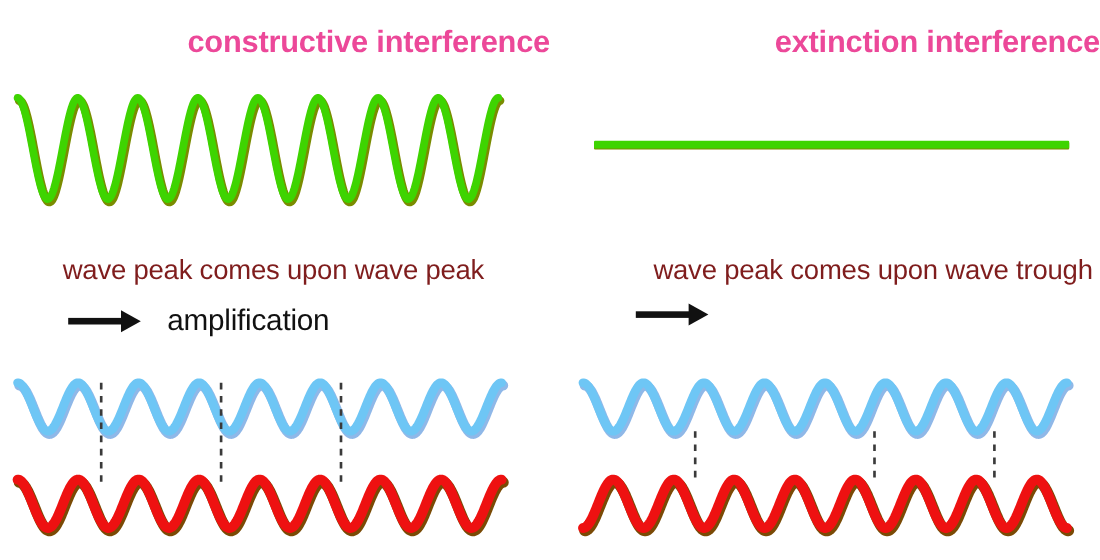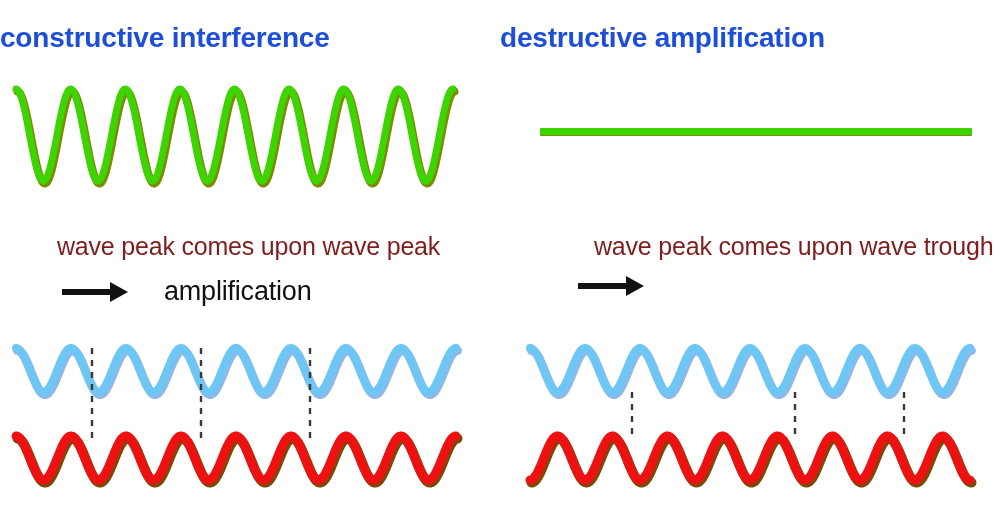--- a/index.html
+++ b/index.html
@@ -22,46 +22,46 @@
     height: 509px;
   }
   #panel-left  { left: 0; }
   #panel-right { left: 500px; }
 
   .panel-title {
     position: absolute;
     top: 22px;
     left: 0;
     width: 500px;
-    text-align: left;
+    text-align: right;
     font-size: 28px;
     font-weight: bold;
     letter-spacing: -0.2px;
-    color: #1d4ed8;
+    color: #ec4899;
     white-space: nowrap;
   }
 
   .wave-slot {
     position: absolute;
     overflow: visible;
   }
   .wave-slot svg { display: block; overflow: visible; }
 
   .caption {
     position: absolute;
     font-size: 25px;
     color: #7f1d1d;
     white-space: nowrap;
     letter-spacing: -0.2px;
   }
   .result-row {
     position: absolute;
     display: flex;
     align-items: center;
-    gap: 36px;
+    gap: 24px;
     font-size: 27px;
     color: #111111;
     white-space: nowrap;
     letter-spacing: -0.2px;
     justify-content: space-between;
   }
   .arrow-icon {
     display: inline-block;
     width: 66px;
     height: 20px;
@@ -112,21 +112,21 @@
   }
 </style>
 </head>
 <body>
 
 <div class="panel" id="panel-left">
   <div class="panel-title">constructive interference</div>
 </div>
 
 <div class="panel" id="panel-right">
-  <div class="panel-title">destructive amplification</div>
+  <div class="panel-title">extinction interference</div>
 </div>
 
 <div class="wave-slot" id="green-wave-left">
   <svg width="445" height="115" viewBox="0 0 445 115" aria-hidden="true">
     <path id="p-green-l-sh" fill="none" stroke="#7a8c00" stroke-width="8" stroke-linecap="round" d="M0.00 13.50 L0.49 13.57 L0.97 13.79 L1.46 14.14 L1.94 14.64 L2.43 15.28 L2.91 16.06 L3.40 16.97 L3.88 18.02 L4.37 19.19 L4.86 20.49 L5.34 21.91 L5.83 23.45 L6.31 25.10 L6.80 26.86 L7.28 28.72 L7.77 30.68 L8.25 32.72 L8.74 34.85 L9.23 37.06 L9.71 39.33 L10.20 41.67 L10.68 44.07 L11.17 46.51 L11.65 49.00 L12.14 51.51 L12.62 54.05 L13.11 56.61 L13.60 59.18 L14.08 61.75 L14.57 64.31 L15.05 66.85 L15.54 69.38 L16.02 71.87 L16.51 74.32 L16.99 76.73 L17.48 79.09 L17.97 81.38 L18.45 83.60 L18.94 85.75 L19.42 87.82 L19.91 89.80 L20.39 91.68 L20.88 93.47 L21.36 95.15 L21.85 96.71 L22.34 98.17 L22.82 99.50 L23.31 100.70 L23.79 101.78 L24.28 102.73 L24.76 103.54 L25.25 104.21 L25.73 104.74 L26.22 105.14 L26.71 105.39 L27.19 105.50 L27.68 105.46 L28.16 105.28 L28.65 104.96 L29.13 104.49 L29.62 103.89 L30.10 103.15 L30.59 102.27 L31.08 101.26 L31.56 100.12 L32.05 98.85 L32.53 97.46 L33.02 95.95 L33.50 94.32 L33.99 92.59 L34.47 90.75 L34.96 88.82 L35.45 86.80 L35.93 84.69 L36.42 82.50 L36.90 80.24 L37.39 77.92 L37.87 75.53 L38.36 73.10 L38.84 70.63 L39.33 68.12 L39.82 65.58 L40.30 63.03 L40.79 60.46 L41.27 57.89 L41.76 55.33 L42.24 52.78 L42.73 50.25 L43.21 47.75 L43.70 45.29 L44.19 42.87 L44.67 40.50 L45.16 38.19 L45.64 35.95 L46.13 33.78 L46.61 31.69 L47.10 29.69 L47.58 27.78 L48.07 25.97 L48.56 24.26 L49.04 22.67 L49.53 21.19 L50.01 19.82 L50.50 18.59 L50.98 17.48 L51.47 16.50 L51.95 15.65 L52.44 14.95 L52.93 14.38 L53.41 13.95 L53.90 13.66 L54.38 13.52 L54.87 13.52 L55.35 13.66 L55.84 13.95 L56.32 14.38 L56.81 14.95 L57.30 15.65 L57.78 16.50 L58.27 17.48 L58.75 18.59 L59.24 19.82 L59.72 21.19 L60.21 22.67 L60.69 24.26 L61.18 25.97 L61.67 27.78 L62.15 29.69 L62.64 31.69 L63.12 33.78 L63.61 35.95 L64.09 38.19 L64.58 40.50 L65.06 42.87 L65.55 45.29 L66.04 47.75 L66.52 50.25 L67.01 52.78 L67.49 55.33 L67.98 57.89 L68.46 60.46 L68.95 63.03 L69.43 65.58 L69.92 68.12 L70.41 70.63 L70.89 73.10 L71.38 75.53 L71.86 77.92 L72.35 80.24 L72.83 82.50 L73.32 84.69 L73.80 86.80 L74.29 88.82 L74.78 90.75 L75.26 92.59 L75.75 94.32 L76.23 95.95 L76.72 97.46 L77.20 98.85 L77.69 100.12 L78.17 101.26 L78.66 102.27 L79.15 103.15 L79.63 103.89 L80.12 104.49 L80.60 104.96 L81.09 105.28 L81.57 105.46 L82.06 105.50 L82.54 105.39 L83.03 105.14 L83.52 104.74 L84.00 104.21 L84.49 103.54 L84.97 102.73 L85.46 101.78 L85.94 100.70 L86.43 99.50 L86.91 98.17 L87.40 96.71 L87.89 95.15 L88.37 93.47 L88.86 91.68 L89.34 89.80 L89.83 87.82 L90.31 85.75 L90.80 83.60 L91.28 81.38 L91.77 79.09 L92.26 76.73 L92.74 74.32 L93.23 71.87 L93.71 69.38 L94.20 66.85 L94.68 64.31 L95.17 61.75 L95.65 59.18 L96.14 56.61 L96.63 54.05 L97.11 51.51 L97.60 49.00 L98.08 46.51 L98.57 44.07 L99.05 41.67 L99.54 39.33 L100.02 37.06 L100.51 34.85 L101.00 32.72 L101.48 30.68 L101.97 28.72 L102.45 26.86 L102.94 25.10 L103.42 23.45 L103.91 21.91 L104.39 20.49 L104.88 19.19 L105.37 18.02 L105.85 16.97 L106.34 16.06 L106.82 15.28 L107.31 14.64 L107.79 14.14 L108.28 13.79 L108.76 13.57 L109.25 13.50 L109.74 13.57 L110.22 13.79 L110.71 14.14 L111.19 14.64 L111.68 15.28 L112.16 16.06 L112.65 16.97 L113.13 18.02 L113.62 19.19 L114.11 20.49 L114.59 21.91 L115.08 23.45 L115.56 25.10 L116.05 26.86 L116.53 28.72 L117.02 30.68 L117.50 32.72 L117.99 34.85 L118.48 37.06 L118.96 39.33 L119.45 41.67 L119.93 44.07 L120.42 46.51 L120.90 49.00 L121.39 51.51 L121.87 54.05 L122.36 56.61 L122.85 59.18 L123.33 61.75 L123.82 64.31 L124.30 66.85 L124.79 69.38 L125.27 71.87 L125.76 74.32 L126.24 76.73 L126.73 79.09 L127.22 81.38 L127.70 83.60 L128.19 85.75 L128.67 87.82 L129.16 89.80 L129.64 91.68 L130.13 93.47 L130.61 95.15 L131.10 96.71 L131.59 98.17 L132.07 99.50 L132.56 100.70 L133.04 101.78 L133.53 102.73 L134.01 103.54 L134.50 104.21 L134.98 104.74 L135.47 105.14 L135.96 105.39 L136.44 105.50 L136.93 105.46 L137.41 105.28 L137.90 104.96 L138.38 104.49 L138.87 103.89 L139.35 103.15 L139.84 102.27 L140.33 101.26 L140.81 100.12 L141.30 98.85 L141.78 97.46 L142.27 95.95 L142.75 94.32 L143.24 92.59 L143.72 90.75 L144.21 88.82 L144.70 86.80 L145.18 84.69 L145.67 82.50 L146.15 80.24 L146.64 77.92 L147.12 75.53 L147.61 73.10 L148.09 70.63 L148.58 68.12 L149.07 65.58 L149.55 63.03 L150.04 60.46 L150.52 57.89 L151.01 55.33 L151.49 52.78 L151.98 50.25 L152.46 47.75 L152.95 45.29 L153.44 42.87 L153.92 40.50 L154.41 38.19 L154.89 35.95 L155.38 33.78 L155.86 31.69 L156.35 29.69 L156.83 27.78 L157.32 25.97 L157.81 24.26 L158.29 22.67 L158.78 21.19 L159.26 19.82 L159.75 18.59 L160.23 17.48 L160.72 16.50 L161.20 15.65 L161.69 14.95 L162.18 14.38 L162.66 13.95 L163.15 13.66 L163.63 13.52 L164.12 13.52 L164.60 13.66 L165.09 13.95 L165.57 14.38 L166.06 14.95 L166.55 15.65 L167.03 16.50 L167.52 17.48 L168.00 18.59 L168.49 19.82 L168.97 21.19 L169.46 22.67 L169.94 24.26 L170.43 25.97 L170.92 27.78 L171.40 29.69 L171.89 31.69 L172.37 33.78 L172.86 35.95 L173.34 38.19 L173.83 40.50 L174.31 42.87 L174.80 45.29 L175.29 47.75 L175.77 50.25 L176.26 52.78 L176.74 55.33 L177.23 57.89 L177.71 60.46 L178.20 63.03 L178.68 65.58 L179.17 68.12 L179.66 70.63 L180.14 73.10 L180.63 75.53 L181.11 77.92 L181.60 80.24 L182.08 82.50 L182.57 84.69 L183.05 86.80 L183.54 88.82 L184.03 90.75 L184.51 92.59 L185.00 94.32 L185.48 95.95 L185.97 97.46 L186.45 98.85 L186.94 100.12 L187.42 101.26 L187.91 102.27 L188.40 103.15 L188.88 103.89 L189.37 104.49 L189.85 104.96 L190.34 105.28 L190.82 105.46 L191.31 105.50 L191.79 105.39 L192.28 105.14 L192.77 104.74 L193.25 104.21 L193.74 103.54 L194.22 102.73 L194.71 101.78 L195.19 100.70 L195.68 99.50 L196.16 98.17 L196.65 96.71 L197.14 95.15 L197.62 93.47 L198.11 91.68 L198.59 89.80 L199.08 87.82 L199.56 85.75 L200.05 83.60 L200.53 81.38 L201.02 79.09 L201.51 76.73 L201.99 74.32 L202.48 71.87 L202.96 69.38 L203.45 66.85 L203.93 64.31 L204.42 61.75 L204.90 59.18 L205.39 56.61 L205.88 54.05 L206.36 51.51 L206.85 49.00 L207.33 46.51 L207.82 44.07 L208.30 41.67 L208.79 39.33 L209.27 37.06 L209.76 34.85 L210.25 32.72 L210.73 30.68 L211.22 28.72 L211.70 26.86 L212.19 25.10 L212.67 23.45 L213.16 21.91 L213.64 20.49 L214.13 19.19 L214.62 18.02 L215.10 16.97 L215.59 16.06 L216.07 15.28 L216.56 14.64 L217.04 14.14 L217.53 13.79 L218.01 13.57 L218.50 13.50 L218.99 13.57 L219.47 13.79 L219.96 14.14 L220.44 14.64 L220.93 15.28 L221.41 16.06 L221.90 16.97 L222.38 18.02 L222.87 19.19 L223.36 20.49 L223.84 21.91 L224.33 23.45 L224.81 25.10 L225.30 26.86 L225.78 28.72 L226.27 30.68 L226.75 32.72 L227.24 34.85 L227.73 37.06 L228.21 39.33 L228.70 41.67 L229.18 44.07 L229.67 46.51 L230.15 49.00 L230.64 51.51 L231.12 54.05 L231.61 56.61 L232.10 59.18 L232.58 61.75 L233.07 64.31 L233.55 66.85 L234.04 69.38 L234.52 71.87 L235.01 74.32 L235.49 76.73 L235.98 79.09 L236.47 81.38 L236.95 83.60 L237.44 85.75 L237.92 87.82 L238.41 89.80 L238.89 91.68 L239.38 93.47 L239.86 95.15 L240.35 96.71 L240.84 98.17 L241.32 99.50 L241.81 100.70 L242.29 101.78 L242.78 102.73 L243.26 103.54 L243.75 104.21 L244.23 104.74 L244.72 105.14 L245.21 105.39 L245.69 105.50 L246.18 105.46 L246.66 105.28 L247.15 104.96 L247.63 104.49 L248.12 103.89 L248.60 103.15 L249.09 102.27 L249.58 101.26 L250.06 100.12 L250.55 98.85 L251.03 97.46 L251.52 95.95 L252.00 94.32 L252.49 92.59 L252.97 90.75 L253.46 88.82 L253.95 86.80 L254.43 84.69 L254.92 82.50 L255.40 80.24 L255.89 77.92 L256.37 75.53 L256.86 73.10 L257.34 70.63 L257.83 68.12 L258.32 65.58 L258.80 63.03 L259.29 60.46 L259.77 57.89 L260.26 55.33 L260.74 52.78 L261.23 50.25 L261.71 47.75 L262.20 45.29 L262.69 42.87 L263.17 40.50 L263.66 38.19 L264.14 35.95 L264.63 33.78 L265.11 31.69 L265.60 29.69 L266.08 27.78 L266.57 25.97 L267.06 24.26 L267.54 22.67 L268.03 21.19 L268.51 19.82 L269.00 18.59 L269.48 17.48 L269.97 16.50 L270.45 15.65 L270.94 14.95 L271.43 14.38 L271.91 13.95 L272.40 13.66 L272.88 13.52 L273.37 13.52 L273.85 13.66 L274.34 13.95 L274.82 14.38 L275.31 14.95 L275.80 15.65 L276.28 16.50 L276.77 17.48 L277.25 18.59 L277.74 19.82 L278.22 21.19 L278.71 22.67 L279.19 24.26 L279.68 25.97 L280.17 27.78 L280.65 29.69 L281.14 31.69 L281.62 33.78 L282.11 35.95 L282.59 38.19 L283.08 40.50 L283.56 42.87 L284.05 45.29 L284.54 47.75 L285.02 50.25 L285.51 52.78 L285.99 55.33 L286.48 57.89 L286.96 60.46 L287.45 63.03 L287.93 65.58 L288.42 68.12 L288.91 70.63 L289.39 73.10 L289.88 75.53 L290.36 77.92 L290.85 80.24 L291.33 82.50 L291.82 84.69 L292.30 86.80 L292.79 88.82 L293.28 90.75 L293.76 92.59 L294.25 94.32 L294.73 95.95 L295.22 97.46 L295.70 98.85 L296.19 100.12 L296.67 101.26 L297.16 102.27 L297.65 103.15 L298.13 103.89 L298.62 104.49 L299.10 104.96 L299.59 105.28 L300.07 105.46 L300.56 105.50 L301.04 105.39 L301.53 105.14 L302.02 104.74 L302.50 104.21 L302.99 103.54 L303.47 102.73 L303.96 101.78 L304.44 100.70 L304.93 99.50 L305.41 98.17 L305.90 96.71 L306.39 95.15 L306.87 93.47 L307.36 91.68 L307.84 89.80 L308.33 87.82 L308.81 85.75 L309.30 83.60 L309.78 81.38 L310.27 79.09 L310.76 76.73 L311.24 74.32 L311.73 71.87 L312.21 69.38 L312.70 66.85 L313.18 64.31 L313.67 61.75 L314.15 59.18 L314.64 56.61 L315.13 54.05 L315.61 51.51 L316.10 49.00 L316.58 46.51 L317.07 44.07 L317.55 41.67 L318.04 39.33 L318.52 37.06 L319.01 34.85 L319.50 32.72 L319.98 30.68 L320.47 28.72 L320.95 26.86 L321.44 25.10 L321.92 23.45 L322.41 21.91 L322.89 20.49 L323.38 19.19 L323.87 18.02 L324.35 16.97 L324.84 16.06 L325.32 15.28 L325.81 14.64 L326.29 14.14 L326.78 13.79 L327.26 13.57 L327.75 13.50 L328.24 13.57 L328.72 13.79 L329.21 14.14 L329.69 14.64 L330.18 15.28 L330.66 16.06 L331.15 16.97 L331.63 18.02 L332.12 19.19 L332.61 20.49 L333.09 21.91 L333.58 23.45 L334.06 25.10 L334.55 26.86 L335.03 28.72 L335.52 30.68 L336.00 32.72 L336.49 34.85 L336.98 37.06 L337.46 39.33 L337.95 41.67 L338.43 44.07 L338.92 46.51 L339.40 49.00 L339.89 51.51 L340.37 54.05 L340.86 56.61 L341.35 59.18 L341.83 61.75 L342.32 64.31 L342.80 66.85 L343.29 69.38 L343.77 71.87 L344.26 74.32 L344.74 76.73 L345.23 79.09 L345.72 81.38 L346.20 83.60 L346.69 85.75 L347.17 87.82 L347.66 89.80 L348.14 91.68 L348.63 93.47 L349.11 95.15 L349.60 96.71 L350.09 98.17 L350.57 99.50 L351.06 100.70 L351.54 101.78 L352.03 102.73 L352.51 103.54 L353.00 104.21 L353.48 104.74 L353.97 105.14 L354.46 105.39 L354.94 105.50 L355.43 105.46 L355.91 105.28 L356.40 104.96 L356.88 104.49 L357.37 103.89 L357.85 103.15 L358.34 102.27 L358.83 101.26 L359.31 100.12 L359.80 98.85 L360.28 97.46 L360.77 95.95 L361.25 94.32 L361.74 92.59 L362.22 90.75 L362.71 88.82 L363.20 86.80 L363.68 84.69 L364.17 82.50 L364.65 80.24 L365.14 77.92 L365.62 75.53 L366.11 73.10 L366.59 70.63 L367.08 68.12 L367.57 65.58 L368.05 63.03 L368.54 60.46 L369.02 57.89 L369.51 55.33 L369.99 52.78 L370.48 50.25 L370.96 47.75 L371.45 45.29 L371.94 42.87 L372.42 40.50 L372.91 38.19 L373.39 35.95 L373.88 33.78 L374.36 31.69 L374.85 29.69 L375.33 27.78 L375.82 25.97 L376.31 24.26 L376.79 22.67 L377.28 21.19 L377.76 19.82 L378.25 18.59 L378.73 17.48 L379.22 16.50 L379.70 15.65 L380.19 14.95 L380.68 14.38 L381.16 13.95 L381.65 13.66 L382.13 13.52 L382.62 13.52 L383.10 13.66 L383.59 13.95 L384.07 14.38 L384.56 14.95 L385.05 15.65 L385.53 16.50 L386.02 17.48 L386.50 18.59 L386.99 19.82 L387.47 21.19 L387.96 22.67 L388.44 24.26 L388.93 25.97 L389.42 27.78 L389.90 29.69 L390.39 31.69 L390.87 33.78 L391.36 35.95 L391.84 38.19 L392.33 40.50 L392.81 42.87 L393.30 45.29 L393.79 47.75 L394.27 50.25 L394.76 52.78 L395.24 55.33 L395.73 57.89 L396.21 60.46 L396.70 63.03 L397.18 65.58 L397.67 68.12 L398.16 70.63 L398.64 73.10 L399.13 75.53 L399.61 77.92 L400.10 80.24 L400.58 82.50 L401.07 84.69 L401.55 86.80 L402.04 88.82 L402.53 90.75 L403.01 92.59 L403.50 94.32 L403.98 95.95 L404.47 97.46 L404.95 98.85 L405.44 100.12 L405.92 101.26 L406.41 102.27 L406.90 103.15 L407.38 103.89 L407.87 104.49 L408.35 104.96 L408.84 105.28 L409.32 105.46 L409.81 105.50 L410.29 105.39 L410.78 105.14 L411.27 104.74 L411.75 104.21 L412.24 103.54 L412.72 102.73 L413.21 101.78 L413.69 100.70 L414.18 99.50 L414.66 98.17 L415.15 96.71 L415.64 95.15 L416.12 93.47 L416.61 91.68 L417.09 89.80 L417.58 87.82 L418.06 85.75 L418.55 83.60 L419.03 81.38 L419.52 79.09 L420.01 76.73 L420.49 74.32 L420.98 71.87 L421.46 69.38 L421.95 66.85 L422.43 64.31 L422.92 61.75 L423.40 59.18 L423.89 56.61 L424.38 54.05 L424.86 51.51 L425.35 49.00 L425.83 46.51 L426.32 44.07 L426.80 41.67 L427.29 39.33 L427.77 37.06 L428.26 34.85 L428.75 32.72 L429.23 30.68 L429.72 28.72 L430.20 26.86 L430.69 25.10 L431.17 23.45 L431.66 21.91 L432.14 20.49 L432.63 19.19 L433.12 18.02 L433.60 16.97 L434.09 16.06 L434.57 15.28 L435.06 14.64 L435.54 14.14 L436.03 13.79 L436.51 13.57 L437.00 13.50" transform="translate(1.5,0)"></path>
     <path id="p-green-l" fill="none" stroke="#3ed401" stroke-width="7" stroke-linecap="round" d="M0.00 11.00 L0.49 11.07 L0.97 11.29 L1.46 11.64 L1.94 12.14 L2.43 12.78 L2.91 13.56 L3.40 14.47 L3.88 15.52 L4.37 16.69 L4.86 17.99 L5.34 19.41 L5.83 20.95 L6.31 22.60 L6.80 24.36 L7.28 26.22 L7.77 28.18 L8.25 30.22 L8.74 32.35 L9.23 34.56 L9.71 36.83 L10.20 39.17 L10.68 41.57 L11.17 44.01 L11.65 46.50 L12.14 49.01 L12.62 51.55 L13.11 54.11 L13.60 56.68 L14.08 59.25 L14.57 61.81 L15.05 64.35 L15.54 66.88 L16.02 69.37 L16.51 71.82 L16.99 74.23 L17.48 76.59 L17.97 78.88 L18.45 81.10 L18.94 83.25 L19.42 85.32 L19.91 87.30 L20.39 89.18 L20.88 90.97 L21.36 92.65 L21.85 94.21 L22.34 95.67 L22.82 97.00 L23.31 98.20 L23.79 99.28 L24.28 100.23 L24.76 101.04 L25.25 101.71 L25.73 102.24 L26.22 102.64 L26.71 102.89 L27.19 103.00 L27.68 102.96 L28.16 102.78 L28.65 102.46 L29.13 101.99 L29.62 101.39 L30.10 100.65 L30.59 99.77 L31.08 98.76 L31.56 97.62 L32.05 96.35 L32.53 94.96 L33.02 93.45 L33.50 91.82 L33.99 90.09 L34.47 88.25 L34.96 86.32 L35.45 84.30 L35.93 82.19 L36.42 80.00 L36.90 77.74 L37.39 75.42 L37.87 73.03 L38.36 70.60 L38.84 68.13 L39.33 65.62 L39.82 63.08 L40.30 60.53 L40.79 57.96 L41.27 55.39 L41.76 52.83 L42.24 50.28 L42.73 47.75 L43.21 45.25 L43.70 42.79 L44.19 40.37 L44.67 38.00 L45.16 35.69 L45.64 33.45 L46.13 31.28 L46.61 29.19 L47.10 27.19 L47.58 25.28 L48.07 23.47 L48.56 21.76 L49.04 20.17 L49.53 18.69 L50.01 17.32 L50.50 16.09 L50.98 14.98 L51.47 14.00 L51.95 13.15 L52.44 12.45 L52.93 11.88 L53.41 11.45 L53.90 11.16 L54.38 11.02 L54.87 11.02 L55.35 11.16 L55.84 11.45 L56.32 11.88 L56.81 12.45 L57.30 13.15 L57.78 14.00 L58.27 14.98 L58.75 16.09 L59.24 17.32 L59.72 18.69 L60.21 20.17 L60.69 21.76 L61.18 23.47 L61.67 25.28 L62.15 27.19 L62.64 29.19 L63.12 31.28 L63.61 33.45 L64.09 35.69 L64.58 38.00 L65.06 40.37 L65.55 42.79 L66.04 45.25 L66.52 47.75 L67.01 50.28 L67.49 52.83 L67.98 55.39 L68.46 57.96 L68.95 60.53 L69.43 63.08 L69.92 65.62 L70.41 68.13 L70.89 70.60 L71.38 73.03 L71.86 75.42 L72.35 77.74 L72.83 80.00 L73.32 82.19 L73.80 84.30 L74.29 86.32 L74.78 88.25 L75.26 90.09 L75.75 91.82 L76.23 93.45 L76.72 94.96 L77.20 96.35 L77.69 97.62 L78.17 98.76 L78.66 99.77 L79.15 100.65 L79.63 101.39 L80.12 101.99 L80.60 102.46 L81.09 102.78 L81.57 102.96 L82.06 103.00 L82.54 102.89 L83.03 102.64 L83.52 102.24 L84.00 101.71 L84.49 101.04 L84.97 100.23 L85.46 99.28 L85.94 98.20 L86.43 97.00 L86.91 95.67 L87.40 94.21 L87.89 92.65 L88.37 90.97 L88.86 89.18 L89.34 87.30 L89.83 85.32 L90.31 83.25 L90.80 81.10 L91.28 78.88 L91.77 76.59 L92.26 74.23 L92.74 71.82 L93.23 69.37 L93.71 66.88 L94.20 64.35 L94.68 61.81 L95.17 59.25 L95.65 56.68 L96.14 54.11 L96.63 51.55 L97.11 49.01 L97.60 46.50 L98.08 44.01 L98.57 41.57 L99.05 39.17 L99.54 36.83 L100.02 34.56 L100.51 32.35 L101.00 30.22 L101.48 28.18 L101.97 26.22 L102.45 24.36 L102.94 22.60 L103.42 20.95 L103.91 19.41 L104.39 17.99 L104.88 16.69 L105.37 15.52 L105.85 14.47 L106.34 13.56 L106.82 12.78 L107.31 12.14 L107.79 11.64 L108.28 11.29 L108.76 11.07 L109.25 11.00 L109.74 11.07 L110.22 11.29 L110.71 11.64 L111.19 12.14 L111.68 12.78 L112.16 13.56 L112.65 14.47 L113.13 15.52 L113.62 16.69 L114.11 17.99 L114.59 19.41 L115.08 20.95 L115.56 22.60 L116.05 24.36 L116.53 26.22 L117.02 28.18 L117.50 30.22 L117.99 32.35 L118.48 34.56 L118.96 36.83 L119.45 39.17 L119.93 41.57 L120.42 44.01 L120.90 46.50 L121.39 49.01 L121.87 51.55 L122.36 54.11 L122.85 56.68 L123.33 59.25 L123.82 61.81 L124.30 64.35 L124.79 66.88 L125.27 69.37 L125.76 71.82 L126.24 74.23 L126.73 76.59 L127.22 78.88 L127.70 81.10 L128.19 83.25 L128.67 85.32 L129.16 87.30 L129.64 89.18 L130.13 90.97 L130.61 92.65 L131.10 94.21 L131.59 95.67 L132.07 97.00 L132.56 98.20 L133.04 99.28 L133.53 100.23 L134.01 101.04 L134.50 101.71 L134.98 102.24 L135.47 102.64 L135.96 102.89 L136.44 103.00 L136.93 102.96 L137.41 102.78 L137.90 102.46 L138.38 101.99 L138.87 101.39 L139.35 100.65 L139.84 99.77 L140.33 98.76 L140.81 97.62 L141.30 96.35 L141.78 94.96 L142.27 93.45 L142.75 91.82 L143.24 90.09 L143.72 88.25 L144.21 86.32 L144.70 84.30 L145.18 82.19 L145.67 80.00 L146.15 77.74 L146.64 75.42 L147.12 73.03 L147.61 70.60 L148.09 68.13 L148.58 65.62 L149.07 63.08 L149.55 60.53 L150.04 57.96 L150.52 55.39 L151.01 52.83 L151.49 50.28 L151.98 47.75 L152.46 45.25 L152.95 42.79 L153.44 40.37 L153.92 38.00 L154.41 35.69 L154.89 33.45 L155.38 31.28 L155.86 29.19 L156.35 27.19 L156.83 25.28 L157.32 23.47 L157.81 21.76 L158.29 20.17 L158.78 18.69 L159.26 17.32 L159.75 16.09 L160.23 14.98 L160.72 14.00 L161.20 13.15 L161.69 12.45 L162.18 11.88 L162.66 11.45 L163.15 11.16 L163.63 11.02 L164.12 11.02 L164.60 11.16 L165.09 11.45 L165.57 11.88 L166.06 12.45 L166.55 13.15 L167.03 14.00 L167.52 14.98 L168.00 16.09 L168.49 17.32 L168.97 18.69 L169.46 20.17 L169.94 21.76 L170.43 23.47 L170.92 25.28 L171.40 27.19 L171.89 29.19 L172.37 31.28 L172.86 33.45 L173.34 35.69 L173.83 38.00 L174.31 40.37 L174.80 42.79 L175.29 45.25 L175.77 47.75 L176.26 50.28 L176.74 52.83 L177.23 55.39 L177.71 57.96 L178.20 60.53 L178.68 63.08 L179.17 65.62 L179.66 68.13 L180.14 70.60 L180.63 73.03 L181.11 75.42 L181.60 77.74 L182.08 80.00 L182.57 82.19 L183.05 84.30 L183.54 86.32 L184.03 88.25 L184.51 90.09 L185.00 91.82 L185.48 93.45 L185.97 94.96 L186.45 96.35 L186.94 97.62 L187.42 98.76 L187.91 99.77 L188.40 100.65 L188.88 101.39 L189.37 101.99 L189.85 102.46 L190.34 102.78 L190.82 102.96 L191.31 103.00 L191.79 102.89 L192.28 102.64 L192.77 102.24 L193.25 101.71 L193.74 101.04 L194.22 100.23 L194.71 99.28 L195.19 98.20 L195.68 97.00 L196.16 95.67 L196.65 94.21 L197.14 92.65 L197.62 90.97 L198.11 89.18 L198.59 87.30 L199.08 85.32 L199.56 83.25 L200.05 81.10 L200.53 78.88 L201.02 76.59 L201.51 74.23 L201.99 71.82 L202.48 69.37 L202.96 66.88 L203.45 64.35 L203.93 61.81 L204.42 59.25 L204.90 56.68 L205.39 54.11 L205.88 51.55 L206.36 49.01 L206.85 46.50 L207.33 44.01 L207.82 41.57 L208.30 39.17 L208.79 36.83 L209.27 34.56 L209.76 32.35 L210.25 30.22 L210.73 28.18 L211.22 26.22 L211.70 24.36 L212.19 22.60 L212.67 20.95 L213.16 19.41 L213.64 17.99 L214.13 16.69 L214.62 15.52 L215.10 14.47 L215.59 13.56 L216.07 12.78 L216.56 12.14 L217.04 11.64 L217.53 11.29 L218.01 11.07 L218.50 11.00 L218.99 11.07 L219.47 11.29 L219.96 11.64 L220.44 12.14 L220.93 12.78 L221.41 13.56 L221.90 14.47 L222.38 15.52 L222.87 16.69 L223.36 17.99 L223.84 19.41 L224.33 20.95 L224.81 22.60 L225.30 24.36 L225.78 26.22 L226.27 28.18 L226.75 30.22 L227.24 32.35 L227.73 34.56 L228.21 36.83 L228.70 39.17 L229.18 41.57 L229.67 44.01 L230.15 46.50 L230.64 49.01 L231.12 51.55 L231.61 54.11 L232.10 56.68 L232.58 59.25 L233.07 61.81 L233.55 64.35 L234.04 66.88 L234.52 69.37 L235.01 71.82 L235.49 74.23 L235.98 76.59 L236.47 78.88 L236.95 81.10 L237.44 83.25 L237.92 85.32 L238.41 87.30 L238.89 89.18 L239.38 90.97 L239.86 92.65 L240.35 94.21 L240.84 95.67 L241.32 97.00 L241.81 98.20 L242.29 99.28 L242.78 100.23 L243.26 101.04 L243.75 101.71 L244.23 102.24 L244.72 102.64 L245.21 102.89 L245.69 103.00 L246.18 102.96 L246.66 102.78 L247.15 102.46 L247.63 101.99 L248.12 101.39 L248.60 100.65 L249.09 99.77 L249.58 98.76 L250.06 97.62 L250.55 96.35 L251.03 94.96 L251.52 93.45 L252.00 91.82 L252.49 90.09 L252.97 88.25 L253.46 86.32 L253.95 84.30 L254.43 82.19 L254.92 80.00 L255.40 77.74 L255.89 75.42 L256.37 73.03 L256.86 70.60 L257.34 68.13 L257.83 65.62 L258.32 63.08 L258.80 60.53 L259.29 57.96 L259.77 55.39 L260.26 52.83 L260.74 50.28 L261.23 47.75 L261.71 45.25 L262.20 42.79 L262.69 40.37 L263.17 38.00 L263.66 35.69 L264.14 33.45 L264.63 31.28 L265.11 29.19 L265.60 27.19 L266.08 25.28 L266.57 23.47 L267.06 21.76 L267.54 20.17 L268.03 18.69 L268.51 17.32 L269.00 16.09 L269.48 14.98 L269.97 14.00 L270.45 13.15 L270.94 12.45 L271.43 11.88 L271.91 11.45 L272.40 11.16 L272.88 11.02 L273.37 11.02 L273.85 11.16 L274.34 11.45 L274.82 11.88 L275.31 12.45 L275.80 13.15 L276.28 14.00 L276.77 14.98 L277.25 16.09 L277.74 17.32 L278.22 18.69 L278.71 20.17 L279.19 21.76 L279.68 23.47 L280.17 25.28 L280.65 27.19 L281.14 29.19 L281.62 31.28 L282.11 33.45 L282.59 35.69 L283.08 38.00 L283.56 40.37 L284.05 42.79 L284.54 45.25 L285.02 47.75 L285.51 50.28 L285.99 52.83 L286.48 55.39 L286.96 57.96 L287.45 60.53 L287.93 63.08 L288.42 65.62 L288.91 68.13 L289.39 70.60 L289.88 73.03 L290.36 75.42 L290.85 77.74 L291.33 80.00 L291.82 82.19 L292.30 84.30 L292.79 86.32 L293.28 88.25 L293.76 90.09 L294.25 91.82 L294.73 93.45 L295.22 94.96 L295.70 96.35 L296.19 97.62 L296.67 98.76 L297.16 99.77 L297.65 100.65 L298.13 101.39 L298.62 101.99 L299.10 102.46 L299.59 102.78 L300.07 102.96 L300.56 103.00 L301.04 102.89 L301.53 102.64 L302.02 102.24 L302.50 101.71 L302.99 101.04 L303.47 100.23 L303.96 99.28 L304.44 98.20 L304.93 97.00 L305.41 95.67 L305.90 94.21 L306.39 92.65 L306.87 90.97 L307.36 89.18 L307.84 87.30 L308.33 85.32 L308.81 83.25 L309.30 81.10 L309.78 78.88 L310.27 76.59 L310.76 74.23 L311.24 71.82 L311.73 69.37 L312.21 66.88 L312.70 64.35 L313.18 61.81 L313.67 59.25 L314.15 56.68 L314.64 54.11 L315.13 51.55 L315.61 49.01 L316.10 46.50 L316.58 44.01 L317.07 41.57 L317.55 39.17 L318.04 36.83 L318.52 34.56 L319.01 32.35 L319.50 30.22 L319.98 28.18 L320.47 26.22 L320.95 24.36 L321.44 22.60 L321.92 20.95 L322.41 19.41 L322.89 17.99 L323.38 16.69 L323.87 15.52 L324.35 14.47 L324.84 13.56 L325.32 12.78 L325.81 12.14 L326.29 11.64 L326.78 11.29 L327.26 11.07 L327.75 11.00 L328.24 11.07 L328.72 11.29 L329.21 11.64 L329.69 12.14 L330.18 12.78 L330.66 13.56 L331.15 14.47 L331.63 15.52 L332.12 16.69 L332.61 17.99 L333.09 19.41 L333.58 20.95 L334.06 22.60 L334.55 24.36 L335.03 26.22 L335.52 28.18 L336.00 30.22 L336.49 32.35 L336.98 34.56 L337.46 36.83 L337.95 39.17 L338.43 41.57 L338.92 44.01 L339.40 46.50 L339.89 49.01 L340.37 51.55 L340.86 54.11 L341.35 56.68 L341.83 59.25 L342.32 61.81 L342.80 64.35 L343.29 66.88 L343.77 69.37 L344.26 71.82 L344.74 74.23 L345.23 76.59 L345.72 78.88 L346.20 81.10 L346.69 83.25 L347.17 85.32 L347.66 87.30 L348.14 89.18 L348.63 90.97 L349.11 92.65 L349.60 94.21 L350.09 95.67 L350.57 97.00 L351.06 98.20 L351.54 99.28 L352.03 100.23 L352.51 101.04 L353.00 101.71 L353.48 102.24 L353.97 102.64 L354.46 102.89 L354.94 103.00 L355.43 102.96 L355.91 102.78 L356.40 102.46 L356.88 101.99 L357.37 101.39 L357.85 100.65 L358.34 99.77 L358.83 98.76 L359.31 97.62 L359.80 96.35 L360.28 94.96 L360.77 93.45 L361.25 91.82 L361.74 90.09 L362.22 88.25 L362.71 86.32 L363.20 84.30 L363.68 82.19 L364.17 80.00 L364.65 77.74 L365.14 75.42 L365.62 73.03 L366.11 70.60 L366.59 68.13 L367.08 65.62 L367.57 63.08 L368.05 60.53 L368.54 57.96 L369.02 55.39 L369.51 52.83 L369.99 50.28 L370.48 47.75 L370.96 45.25 L371.45 42.79 L371.94 40.37 L372.42 38.00 L372.91 35.69 L373.39 33.45 L373.88 31.28 L374.36 29.19 L374.85 27.19 L375.33 25.28 L375.82 23.47 L376.31 21.76 L376.79 20.17 L377.28 18.69 L377.76 17.32 L378.25 16.09 L378.73 14.98 L379.22 14.00 L379.70 13.15 L380.19 12.45 L380.68 11.88 L381.16 11.45 L381.65 11.16 L382.13 11.02 L382.62 11.02 L383.10 11.16 L383.59 11.45 L384.07 11.88 L384.56 12.45 L385.05 13.15 L385.53 14.00 L386.02 14.98 L386.50 16.09 L386.99 17.32 L387.47 18.69 L387.96 20.17 L388.44 21.76 L388.93 23.47 L389.42 25.28 L389.90 27.19 L390.39 29.19 L390.87 31.28 L391.36 33.45 L391.84 35.69 L392.33 38.00 L392.81 40.37 L393.30 42.79 L393.79 45.25 L394.27 47.75 L394.76 50.28 L395.24 52.83 L395.73 55.39 L396.21 57.96 L396.70 60.53 L397.18 63.08 L397.67 65.62 L398.16 68.13 L398.64 70.60 L399.13 73.03 L399.61 75.42 L400.10 77.74 L400.58 80.00 L401.07 82.19 L401.55 84.30 L402.04 86.32 L402.53 88.25 L403.01 90.09 L403.50 91.82 L403.98 93.45 L404.47 94.96 L404.95 96.35 L405.44 97.62 L405.92 98.76 L406.41 99.77 L406.90 100.65 L407.38 101.39 L407.87 101.99 L408.35 102.46 L408.84 102.78 L409.32 102.96 L409.81 103.00 L410.29 102.89 L410.78 102.64 L411.27 102.24 L411.75 101.71 L412.24 101.04 L412.72 100.23 L413.21 99.28 L413.69 98.20 L414.18 97.00 L414.66 95.67 L415.15 94.21 L415.64 92.65 L416.12 90.97 L416.61 89.18 L417.09 87.30 L417.58 85.32 L418.06 83.25 L418.55 81.10 L419.03 78.88 L419.52 76.59 L420.01 74.23 L420.49 71.82 L420.98 69.37 L421.46 66.88 L421.95 64.35 L422.43 61.81 L422.92 59.25 L423.40 56.68 L423.89 54.11 L424.38 51.55 L424.86 49.01 L425.35 46.50 L425.83 44.01 L426.32 41.57 L426.80 39.17 L427.29 36.83 L427.77 34.56 L428.26 32.35 L428.75 30.22 L429.23 28.18 L429.72 26.22 L430.20 24.36 L430.69 22.60 L431.17 20.95 L431.66 19.41 L432.14 17.99 L432.63 16.69 L433.12 15.52 L433.60 14.47 L434.09 13.56 L434.57 12.78 L435.06 12.14 L435.54 11.64 L436.03 11.29 L436.51 11.07 L437.00 11.00"></path>
   </svg>
 </div>
 
 <div class="wave-slot" id="green-line-right">

